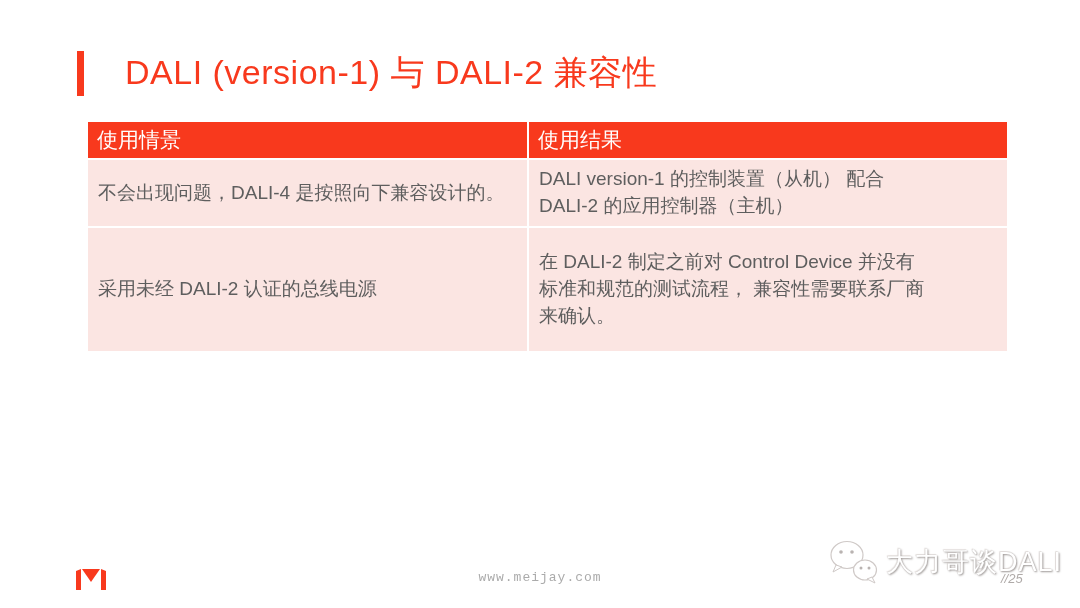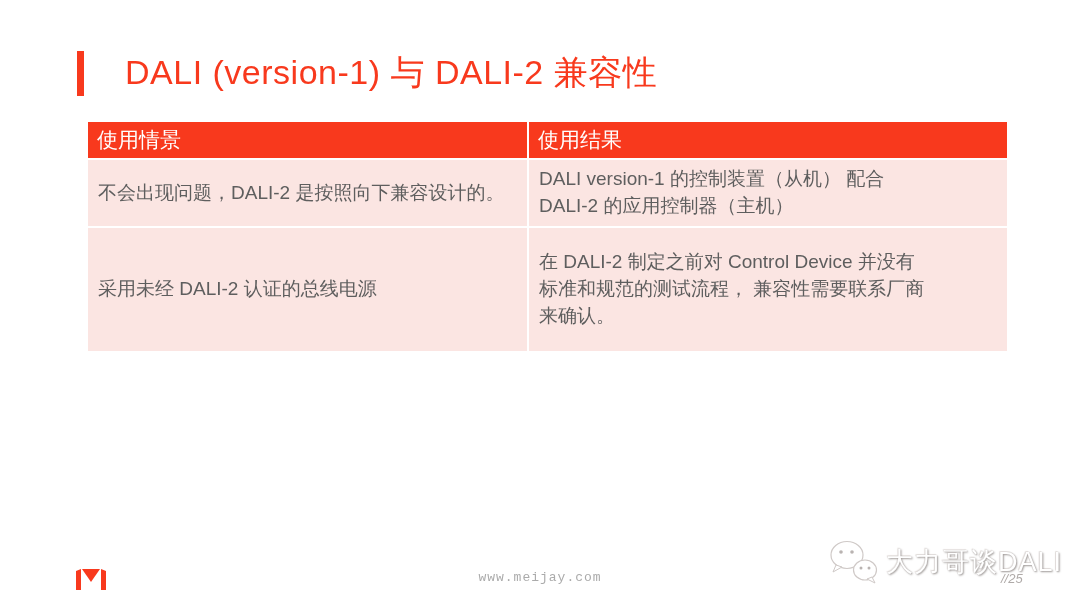--- a/index.html
+++ b/index.html
@@ -74,21 +74,21 @@
 
   <div class="title-wrap">
     <div class="title-bar"></div>
     <div class="slide-title">DALI (version-1) 与 DALI-2 兼容性</div>
   </div>
 
   <div class="dali-table">
     <div class="th">使用情景</div>
     <div class="th">使用结果</div>
 
-    <div class="td">不会出现问题，DALI-2 是按照向下兼容设计的。</div>
+    <div class="td">不会出现问题，DALI-4 是按照向下兼容设计的。</div>
 
     <div class="td">DALI version-1 的控制装置（从机） 配合
 DALI-2 的应用控制器（主机）</div>
 
     <div class="td">采用未经 DALI-2 认证的总线电源</div>
 
     <div class="td">在 DALI-2 制定之前对 Control Device 并没有
 标准和规范的测试流程， 兼容性需要联系厂商
 来确认。</div>
   </div>

